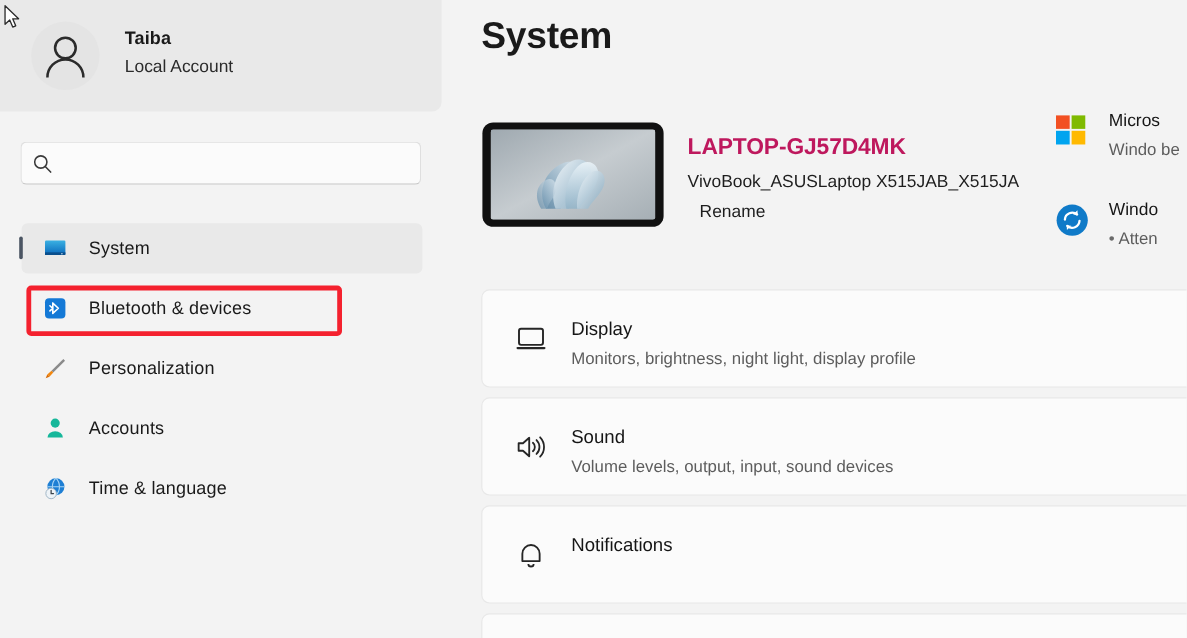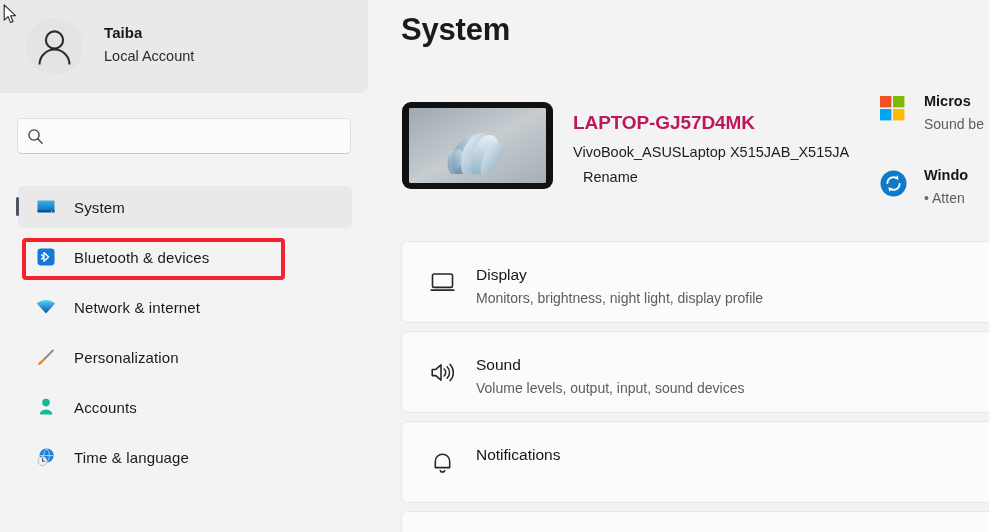--- a/index.html
+++ b/index.html
@@ -137,21 +137,21 @@
   #device-rename {
     position: absolute; left: 213px; top: 169px;
     font-size: 14.5px; color: #1d1d1d;
   }
 
   
   .side-card { position: absolute; left: 510px; }
   .side-card-icon { position: absolute; left: 0; top: 0; }
   .side-card-title {
     position: absolute; left: 44px; top: -3px;
-    font-size: 14.5px; font-weight: bold; color: #161616;
+    font-size: 14.5px; font-weight: normal; color: #161616;
     white-space: nowrap;
   }
   .side-card-sub {
     position: absolute; left: 44px; top: 20px;
     font-size: 14px; color: #5d5d5d;
     white-space: nowrap;
   }
   .side-card-sub.bulleted { left: 44px; }
 
   
@@ -232,34 +232,20 @@
       <div class="nav-item">
         <span class="nav-icon">
           <svg width="22" height="22" viewBox="0 0 22 22">
             <rect x="2.5" y="2.5" width="17" height="17" rx="3.4" fill="#1479d6"></rect>
             <path d="M9 6.6 L13.6 10.9 L9 15.2 L9 6.6 M9 10.9 L6.6 8.8 M9 10.9 L6.6 13.1" fill="none" stroke="#ffffff" stroke-width="1.35" stroke-linejoin="round" stroke-linecap="round"></path>
           </svg>
         </span>
         <span class="nav-label">Bluetooth &amp; devices</span>
       </div>
 
-      <div class="nav-item">
-        <span class="nav-icon">
-          <svg width="22" height="22" viewBox="0 0 22 22">
-            <defs>
-                <linearGradient id="gWifi" x1="0" y1="0" x2="0" y2="1">
-              <stop offset="0" stop-color="#53d7f5"></stop>
-                  <stop offset="1" stop-color="#0a4ea8"></stop>
-            </linearGradient>
-              </defs>
-            <path d="M1.8 7.6 A13.5 13.5 0 0 1 20.2 7.6 L11 17.6 Z" fill="url(#gWifi)"></path>
-          </svg>
-        </span>
-        <span class="nav-label">Network &amp; internet</span>
-      </div>
 
       <div class="nav-item">
         <span class="nav-icon">
           <svg width="22" height="22" viewBox="0 0 22 22">
             <path d="M17.8 3.2 L19.2 4.6 L9.4 14.4 L7.9 12.9 Z" fill="#8a8a8a"></path>
             <path d="M7.9 12.9 L9.4 14.4 L6.2 17.9 L4.4 16.1 Z" fill="#f2870f"></path>
             <path d="M4.4 16.1 L6.2 17.9 L3.1 19.3 Z" fill="#d66a06"></path>
           </svg>
         </span>
         <span class="nav-label">Personalization</span>
@@ -338,21 +324,21 @@
     <div class="side-card" style="top:96px;">
       <span class="side-card-icon">
         <svg width="25" height="25" viewBox="0 0 25 25">
           <rect x="0" y="0" width="11.4" height="11.4" fill="#f25022"></rect>
           <rect x="13" y="0" width="11.4" height="11.4" fill="#7fba00"></rect>
           <rect x="0" y="13" width="11.4" height="11.4" fill="#00a4ef"></rect>
           <rect x="13" y="13" width="11.4" height="11.4" fill="#ffb900"></rect>
         </svg>
       </span>
       <span class="side-card-title">Micros</span>
-      <span class="side-card-sub">Sound be</span>
+      <span class="side-card-sub">Windo be</span>
     </div>
 
     <div class="side-card" style="top:170px;">
       <span class="side-card-icon">
         <svg width="27" height="27" viewBox="0 0 27 27">
           <circle cx="13.5" cy="13.5" r="13" fill="#0f7ac8"></circle>
           <path d="M7.4 13.0 a6.1 6.1 0 0 1 10.2 -4.2" fill="none" stroke="#fff" stroke-width="1.9" stroke-linecap="round"></path>
           <path d="M19.6 14.0 a6.1 6.1 0 0 1 -10.2 4.2" fill="none" stroke="#fff" stroke-width="1.9" stroke-linecap="round"></path>
           <path d="M17.9 5.3 l0.2 3.8 l-3.8 -0.3 Z" fill="#fff"></path>
           <path d="M9.1 21.7 l-0.2 -3.8 l3.8 0.3 Z" fill="#fff"></path>

